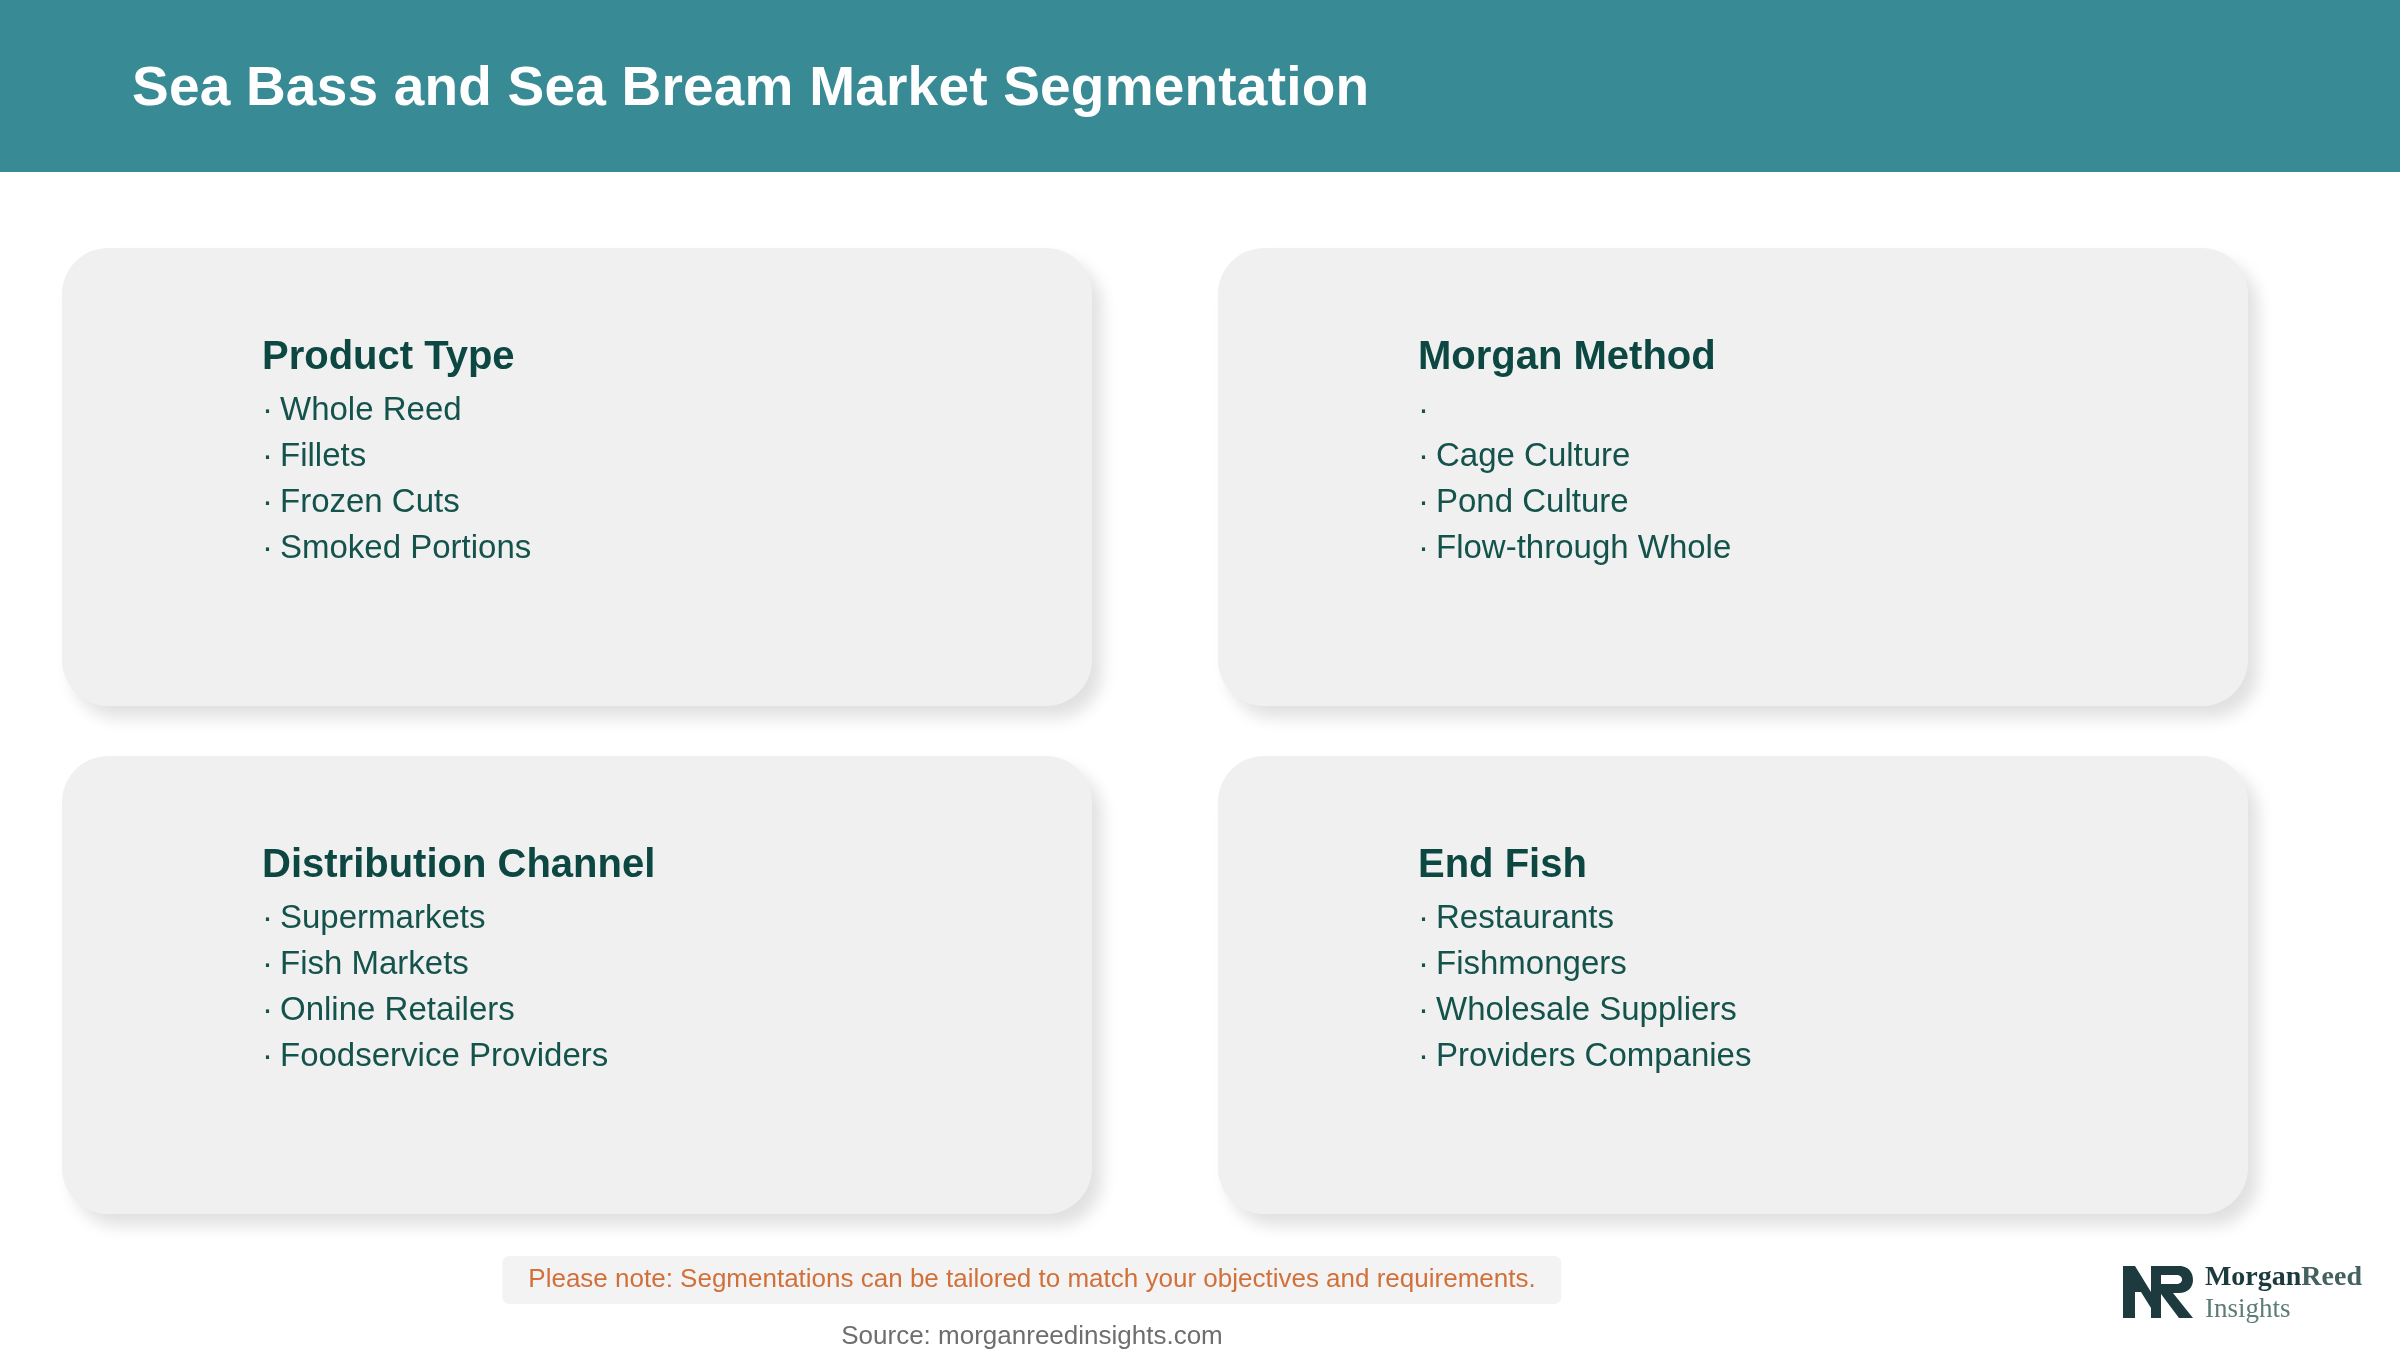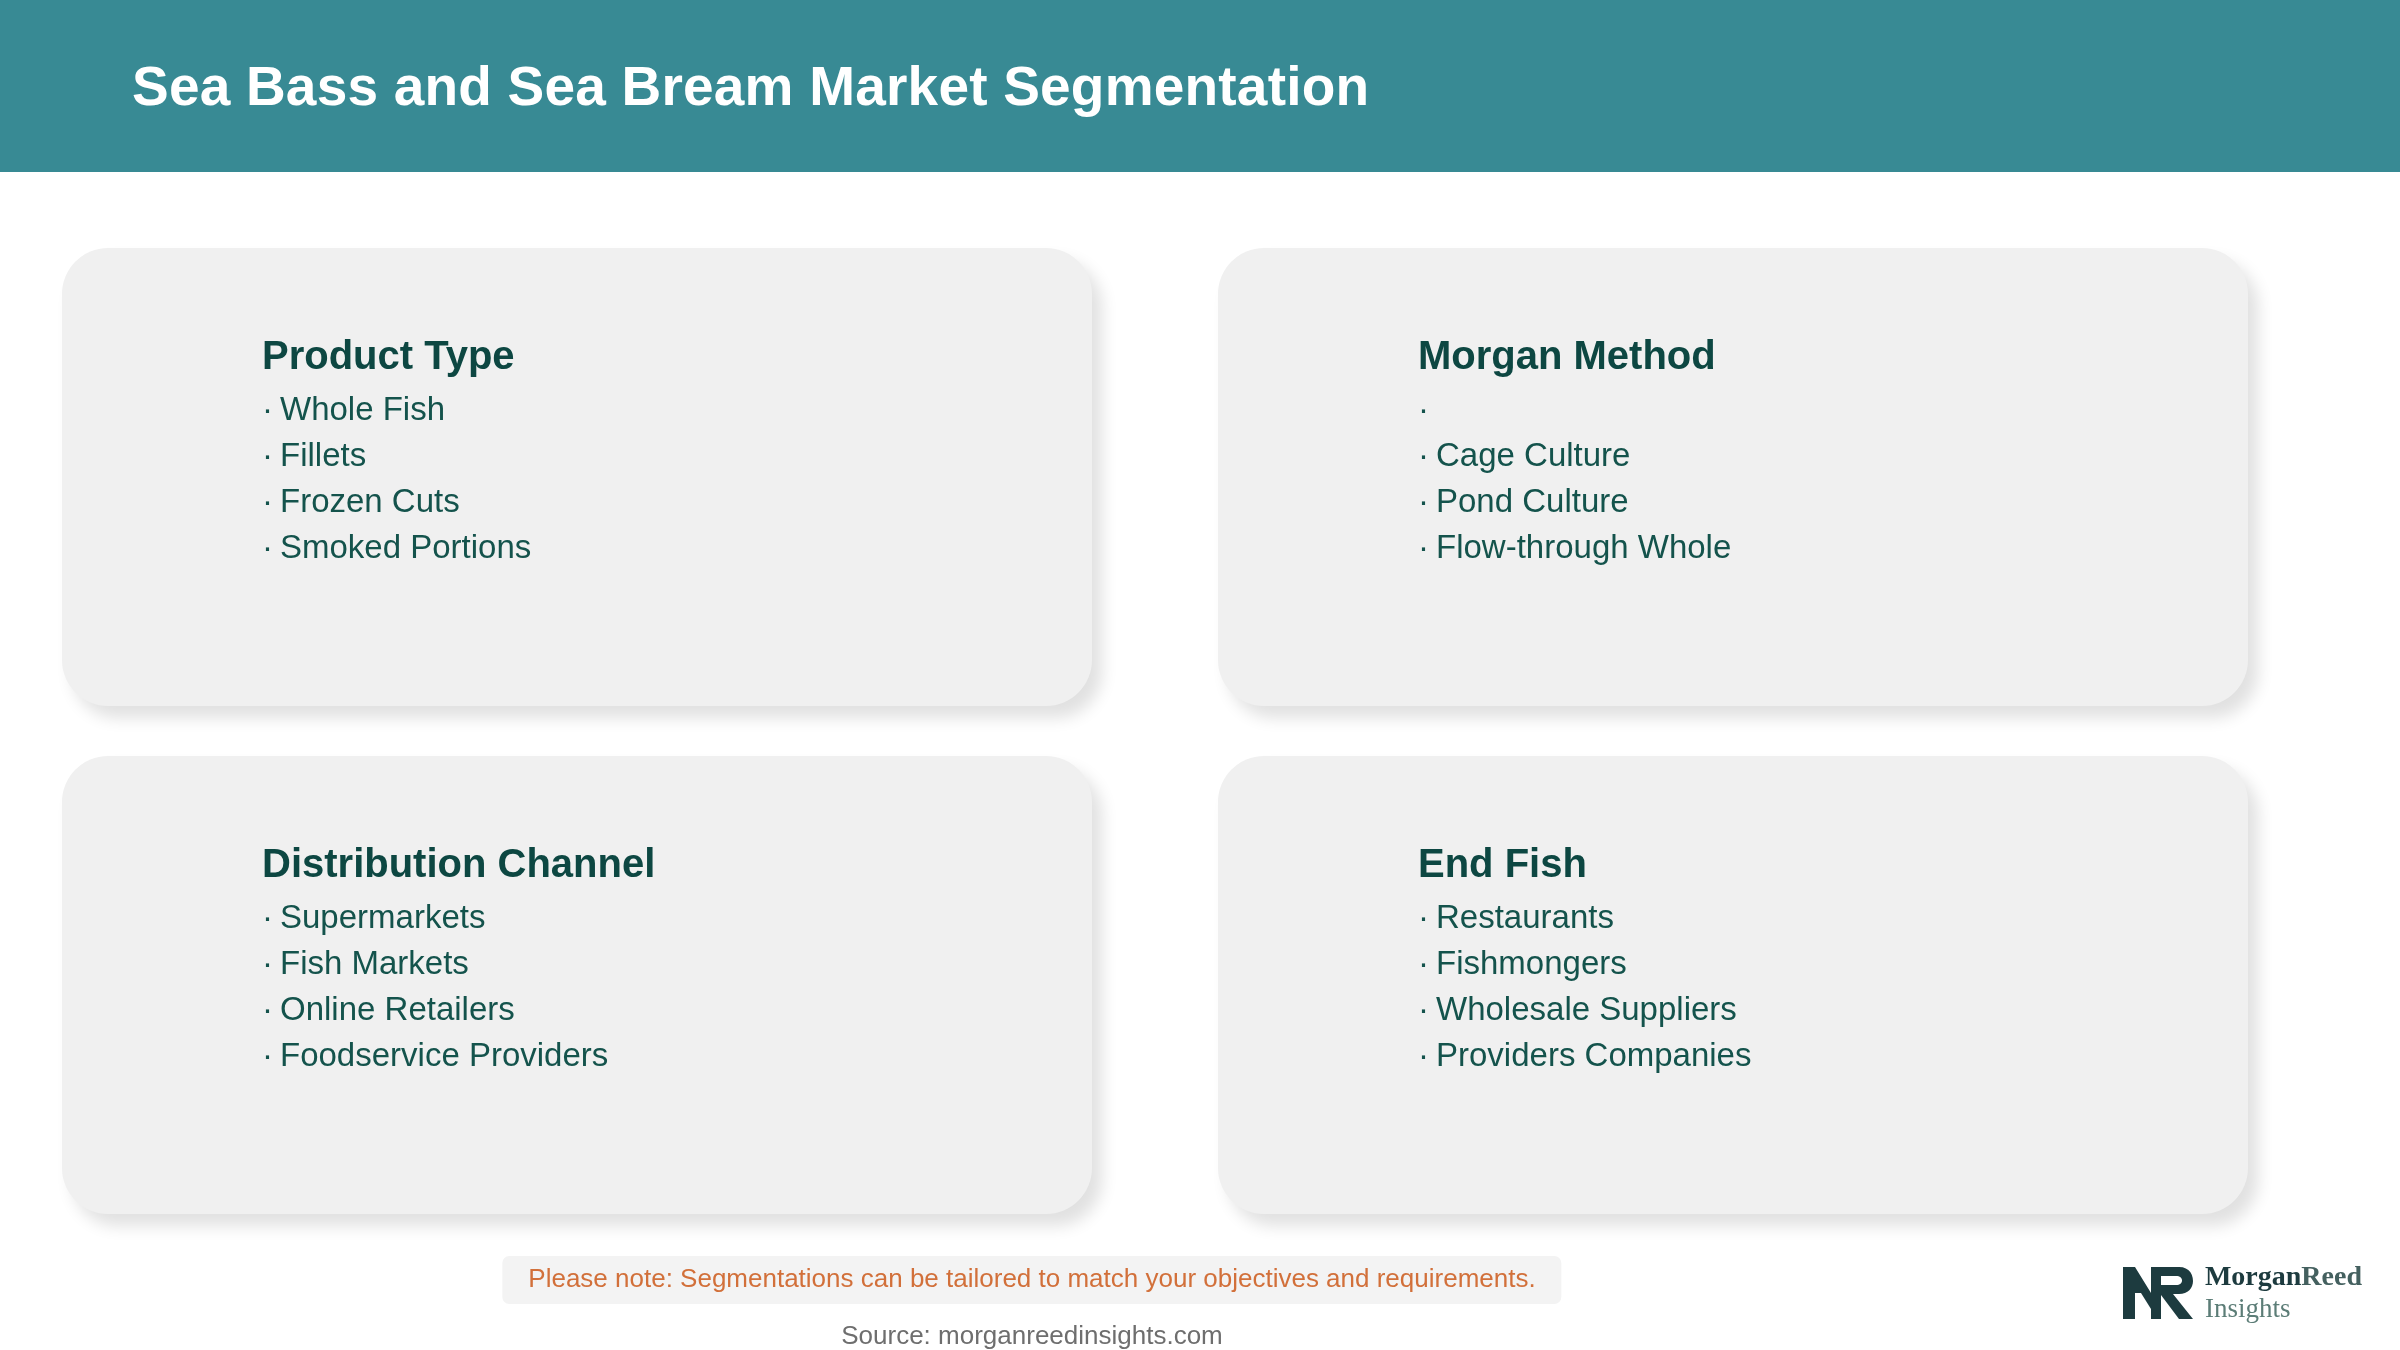--- a/index.html
+++ b/index.html
@@ -127,21 +127,20 @@
     font-weight: 400;
     white-space: nowrap;
   }
 
   
   .logo {
     position: absolute;
     right: 38px;
     top: 1262px;
     display: flex;
-    align-items: center;
     gap: 10px;
   }
   .logo-mark { display: block; }
   .logo-words { display: flex; flex-direction: column; line-height: 1; }
   .logo-line1 {
     font-family: "Liberation Serif", serif;
     font-size: 28px;
     font-weight: bold;
     white-space: nowrap;
   }
@@ -163,21 +162,21 @@
 </div>
 
 <div class="card-grid">
 
   <div class="card col-left row-top">
     <div class="card-inner">
       <div class="card-title">Product Type</div>
       <ul class="card-list">
         <li>
             <span class="bullet-dot">·</span>
-            <span>Whole Fish</span>
+            <span>Whole Reed</span>
           </li>
         <li>
             <span class="bullet-dot">·</span>
             <span>Fillets</span>
           </li>
         <li>
             <span class="bullet-dot">·</span>
             <span>Frozen Cuts</span>
           </li>
         <li>

